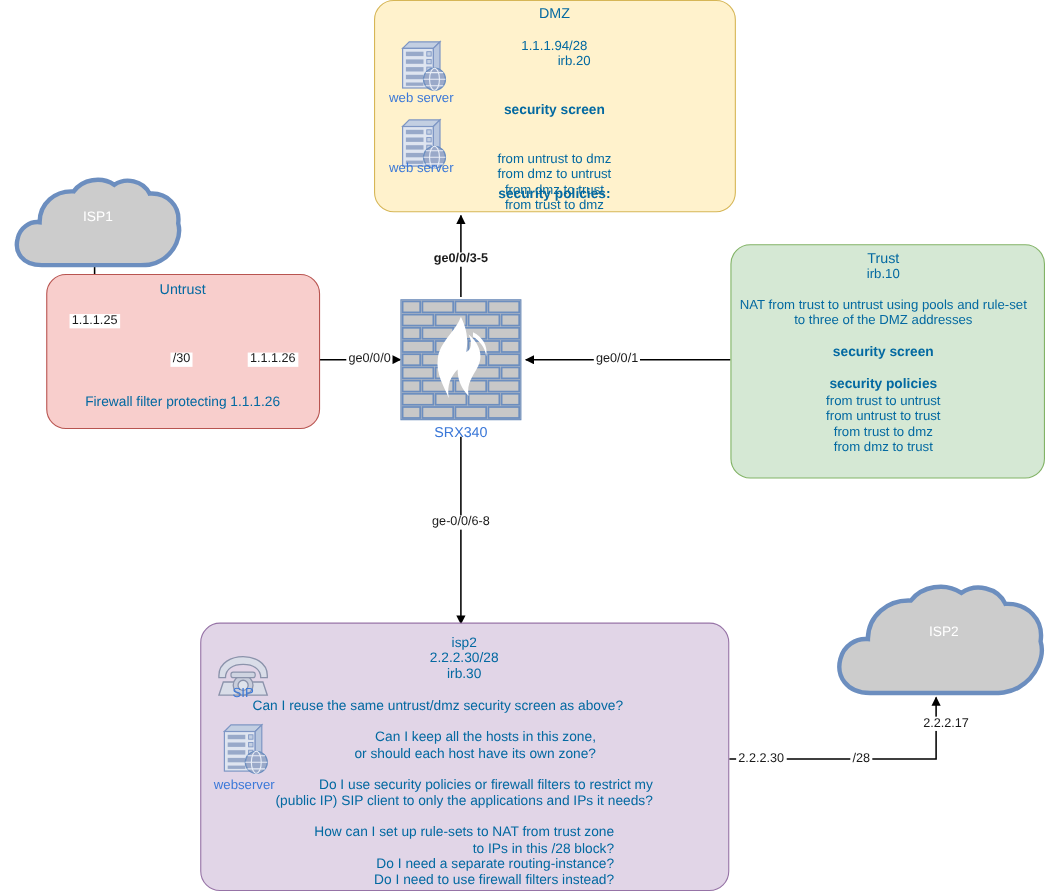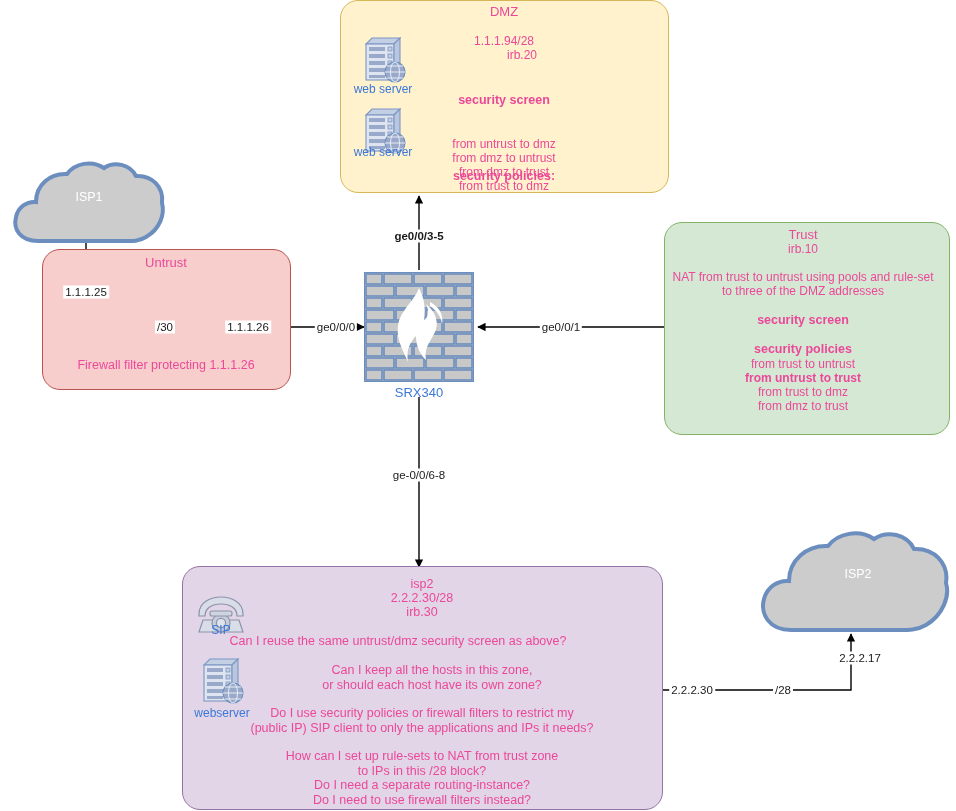--- a/index.html
+++ b/index.html
@@ -28,24 +28,24 @@
     border-radius: 18px;
     border: 1.3px solid #000;
   }
   .zone-dmz   { background: #fff2cc; border-color: #d6b656; }
   .zone-untrust { background: #f8cecc; border-color: #b85450; }
   .zone-trust { background: #d5e8d4; border-color: #82b366; }
   .zone-isp2  { background: #e1d5e7; border-color: #9673a6; }
 
   .txt {
     position: absolute;
-    text-align: center;
+    text-align: right;
     line-height: 14.5px;
     white-space: pre;
-    color: #ec4899;
+    color: #0369a1;
   }
   .txt.bold { font-weight: bold; }
   .center-x { transform: translateX(-50%); }
 
   .edge-label {
     position: absolute;
     background: #ffffff;
     padding: 0 2px;
     font-size: 11.5px;
     line-height: 13px;
@@ -177,21 +177,21 @@
   <div class="txt center-x" style="left:803px; top:242px; font-size:12px;">irb.10</div>
 
   <div class="txt center-x" style="left:803px; top:270px; font-size:12px;">NAT from trust to untrust using pools and rule-set</div>
   <div class="txt center-x" style="left:803px; top:284px; font-size:12px;">to three of the DMZ addresses</div>
 
   <div class="txt center-x bold" style="left:803px; top:313px; font-size:12.5px;">security screen</div>
 
   <div class="txt center-x bold" style="left:803px; top:342px; font-size:12.5px;">security policies</div>
 
   <div class="txt center-x" style="left:803px; top:357px;">from trust to untrust</div>
-  <div class="txt center-x" style="left:803px; top:371px;font-weight:bold;">from untrust to trust</div>
+  <div class="txt center-x" style="left:803px; top:371px;">from untrust to trust</div>
   <div class="txt center-x" style="left:803px; top:385px;">from trust to dmz</div>
   <div class="txt center-x" style="left:803px; top:399px;">from dmz to trust</div>
 
   <div class="zone zone-isp2" style="left:182px; top:566px; width:481px; height:244px;"></div>
 
   <div class="txt center-x" style="left:422px; top:577px; font-size:12.5px;">isp2</div>
   <div class="txt center-x" style="left:422px; top:591px; font-size:12.5px;">2.2.2.30/28</div>
   <div class="txt center-x" style="left:422px; top:605px; font-size:12.5px;">irb.30</div>
 
   <div class="txt center-x" style="left:398px; top:634px; font-size:12.5px;">Can I reuse the same untrust/dmz security screen as above?</div>

